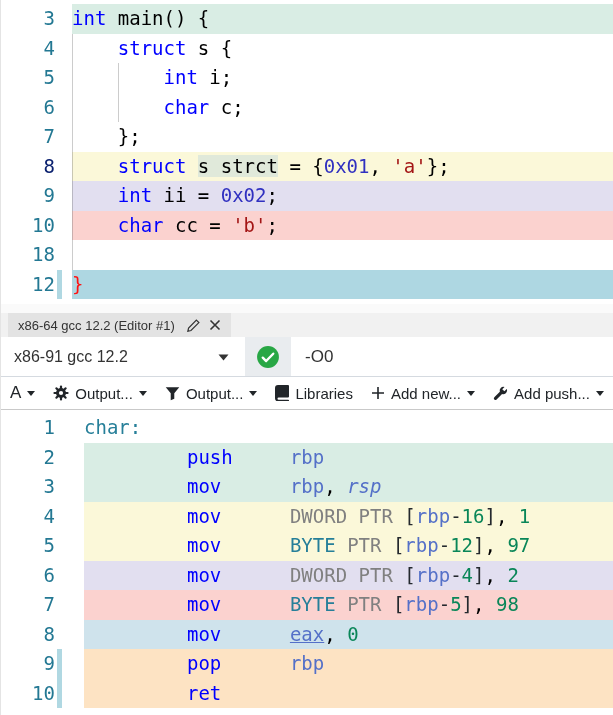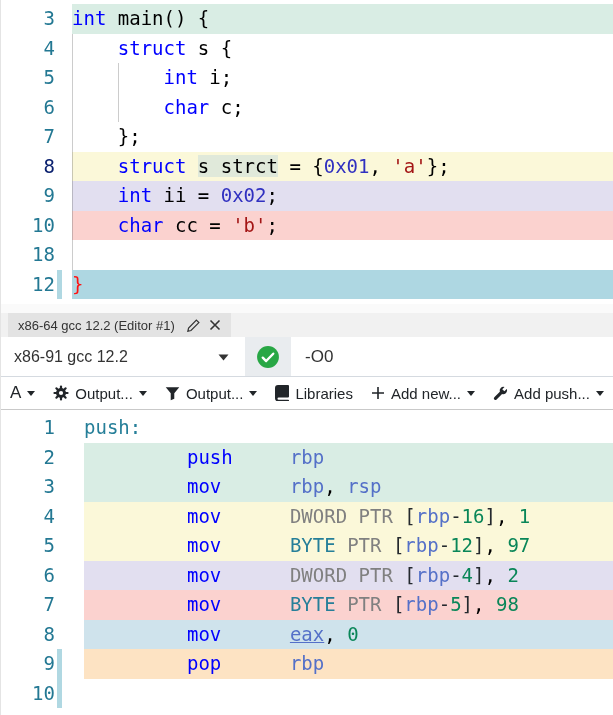--- a/index.html
+++ b/index.html
@@ -203,29 +203,29 @@
     <span>Add push...</span>
     <svg width="8" height="5" viewBox="0 0 8 5">
         <path d="M0 0h8L4 5z" fill="#212529"></path>
       </svg>
   </button>
 </div>
 
 <div id="asm-pane" class="pane">
     <div class="code-row">
       <div class="gutter-num" style="color: rgb(35, 120, 147);">1</div>
-      <div class="line-content"><span style="color: rgb(38, 127, 153);">push:</span></div>
+      <div class="line-content"><span style="color: rgb(38, 127, 153);">char:</span></div>
     </div>
     <div class="code-row">
       <div class="gutter-num" style="color: rgb(35, 120, 147);">2</div>
       <div class="line-content" style="background: rgb(217, 237, 228);"><span style="color: rgb(0, 0, 0);">         </span><span style="color: rgb(0, 0, 255); margin-top: 48px;">push     </span><span style="color: rgb(84, 112, 200);">rbp</span></div>
     </div>
     <div class="code-row">
       <div class="gutter-num" style="color: rgb(35, 120, 147);">3</div>
-      <div class="line-content" style="background: rgb(217, 237, 228);"><span style="color: rgb(0, 0, 0);">         </span><span style="color: rgb(0, 0, 255);">mov      </span><span style="color: rgb(84, 112, 200);">rbp</span><span style="color: rgb(0, 0, 0);">, </span><span style="color: rgb(84, 112, 200);">rsp</span></div>
+      <div class="line-content" style="background: rgb(217, 237, 228);"><span style="color: rgb(0, 0, 0);">         </span><span style="color: rgb(0, 0, 255);">mov      </span><span style="color: rgb(84, 112, 200);">rbp</span><span style="color: rgb(0, 0, 0);">, </span><span style="color: rgb(84, 112, 200); font-style: italic;">rsp</span></div>
     </div>
     <div class="code-row">
       <div class="gutter-num" style="color: rgb(35, 120, 147);">4</div>
       <div class="line-content" style="background: rgb(251, 248, 217);"><span style="color: rgb(0, 0, 0);">         </span><span style="color: rgb(0, 0, 255);">mov      </span><span style="color: rgb(128, 128, 128);">DWORD</span><span style="color: rgb(0, 0, 0);"> </span><span style="color: rgb(128, 128, 128);">PTR</span><span style="color: rgb(0, 0, 0);"> </span><span style="color: rgb(36, 41, 46);">[</span><span style="color: rgb(84, 112, 200);">rbp</span><span style="color: rgb(36, 41, 46);">-</span><span style="color: rgb(9, 134, 88);">16</span><span style="color: rgb(36, 41, 46);">]</span><span style="color: rgb(0, 0, 0);">, </span><span style="color: rgb(9, 134, 88);">1</span></div>
     </div>
     <div class="code-row">
       <div class="gutter-num" style="color: rgb(35, 120, 147);">5</div>
       <div class="line-content" style="background: rgb(251, 248, 217);"><span style="color: rgb(0, 0, 0);">         </span><span style="color: rgb(0, 0, 255);">mov      </span><span style="color: rgb(38, 127, 153);">BYTE</span><span style="color: rgb(0, 0, 0);"> </span><span style="color: rgb(128, 128, 128);">PTR</span><span style="color: rgb(0, 0, 0);"> </span><span style="color: rgb(36, 41, 46);">[</span><span style="color: rgb(84, 112, 200);">rbp</span><span style="color: rgb(36, 41, 46);">-</span><span style="color: rgb(9, 134, 88);">12</span><span style="color: rgb(36, 41, 46);">]</span><span style="color: rgb(0, 0, 0);">, </span><span style="color: rgb(9, 134, 88);">97</span></div>
     </div>
     <div class="code-row">
@@ -241,14 +241,15 @@
       <div class="line-content" style="background: rgb(207, 227, 236);"><span style="color: rgb(0, 0, 0);">         </span><span style="color: rgb(0, 0, 255);">mov      </span><span style="color: rgb(84, 112, 200); text-decoration: underline;">eax</span><span style="color: rgb(0, 0, 0);">, </span><span style="color: rgb(9, 134, 88);">0</span></div>
     </div>
     <div class="code-row">
       <div class="gutter-num" style="color: rgb(35, 120, 147);">9</div>
       <div class="line-marker" style="background: rgb(176, 216, 226);"></div>
       <div class="line-content" style="background: rgb(253, 227, 195);"><span style="color: rgb(0, 0, 0);">         </span><span style="color: rgb(0, 0, 255); margin-top: 12px;">pop      </span><span style="color: rgb(84, 112, 200);">rbp</span></div>
     </div>
     <div class="code-row">
       <div class="gutter-num" style="color: rgb(35, 120, 147);">10</div>
       <div class="line-marker" style="background: rgb(176, 216, 226);"></div>
+      <div class="line-content" style="background: rgb(253, 227, 195);"><span style="color: rgb(0, 0, 0);">         </span><span style="color: rgb(0, 0, 255);">ret</span></div>
     </div>
   </div>
 
 </body></html>

